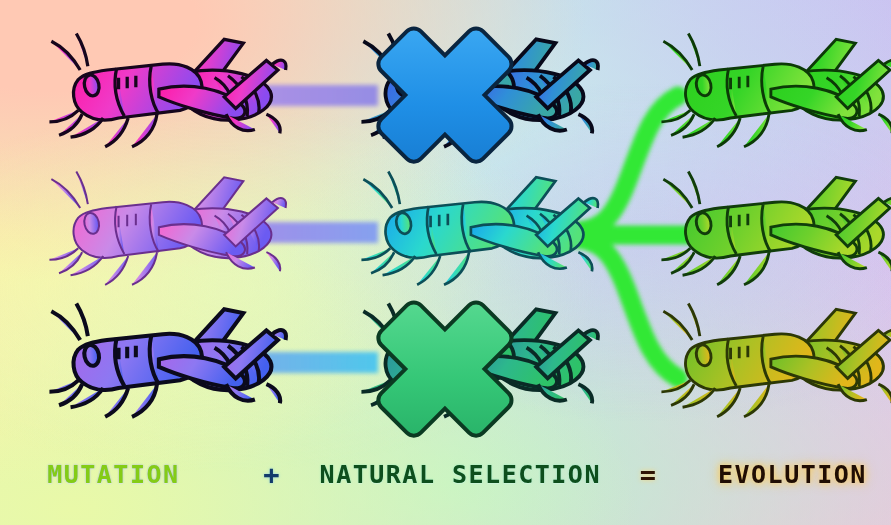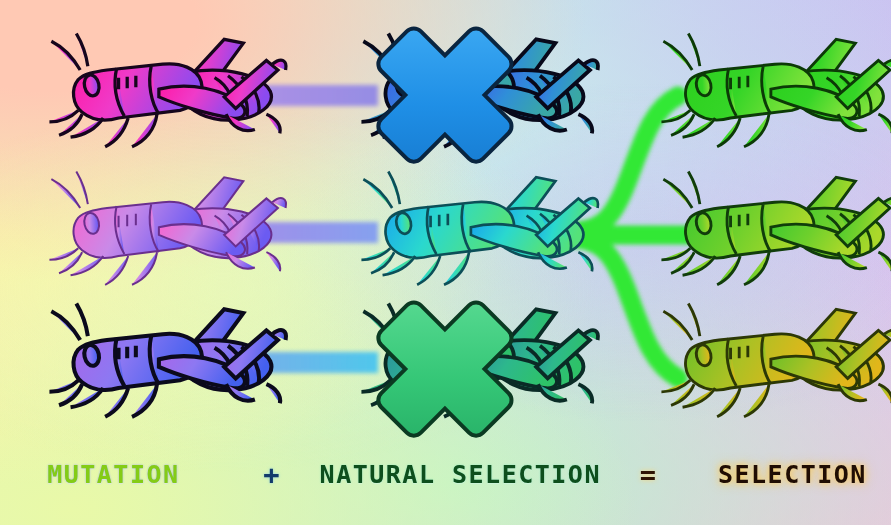--- a/index.html
+++ b/index.html
@@ -276,16 +276,16 @@
         <path d="M-18,-62 h36 a10,10 0 0 1 10,10 v34 h34 a10,10 0 0 1 10,10 v36 a10,10 0 0 1 -10,10 h-34 v34 a10,10 0 0 1 -10,10 h-36 a10,10 0 0 1 -10,-10 v-34 h-34 a10,10 0 0 1 -10,-10 v-36 a10,10 0 0 1 10,-10 h34 v-34 a10,10 0 0 1 10,-10 z" fill="url(#xGreen)" stroke="#0b3a22" stroke-width="4"></path>
       </g>
     </svg>
   </div>
 
   <div class="caption">
     <div class="cap-cell cap-mutation">MUTATION</div>
     <div class="cap-cell cap-plus">+</div>
     <div class="cap-cell cap-selection">NATURAL SELECTION</div>
     <div class="cap-cell cap-equals">=</div>
-    <div class="cap-cell cap-evolution">SELECTION</div>
+    <div class="cap-cell cap-evolution">EVOLUTION</div>
   </div>
 
 </div>
 
 </body></html>

